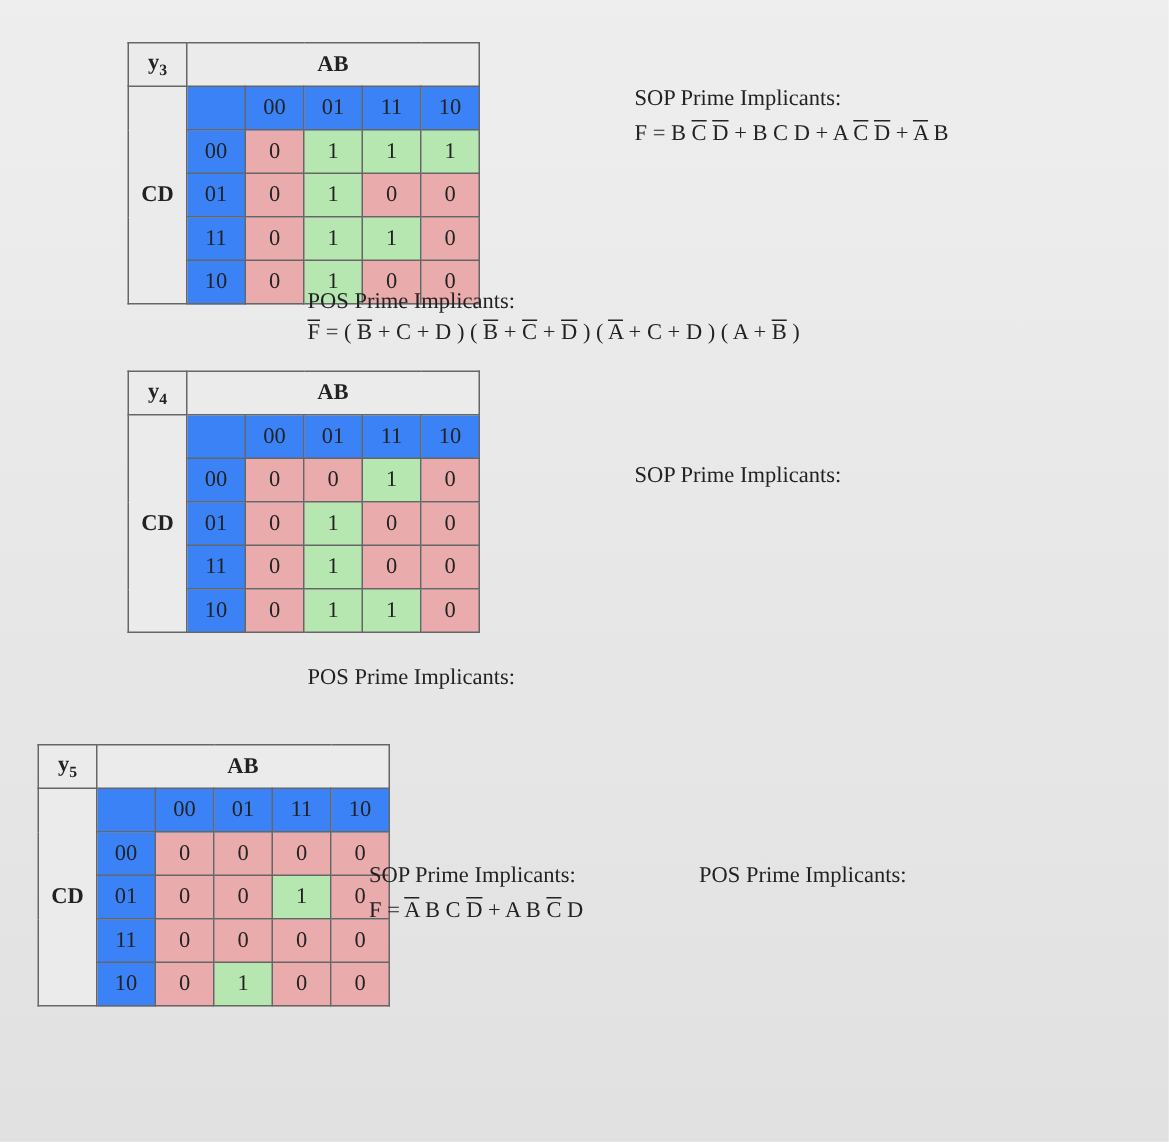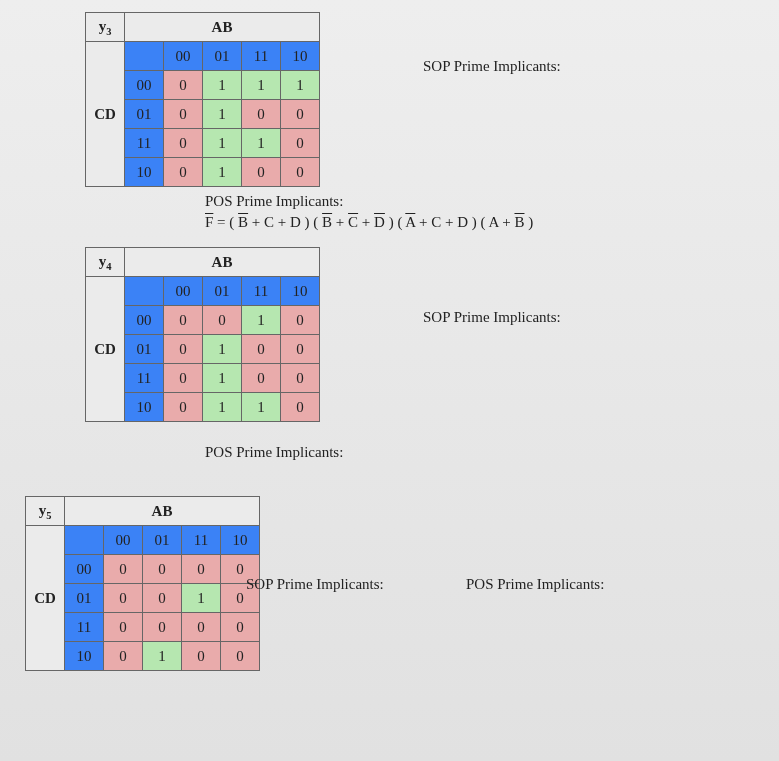--- a/index.html
+++ b/index.html
@@ -46,21 +46,21 @@
   .pos-block { text-align: left; }
   .eqline { margin-top: 6px; white-space: nowrap; }
   .posline { margin-top: 4px; white-space: nowrap; }
   .ylabel sub { font-size: 0.7em; }
 </style>
 </head>
 <body>
 
 <div class="page">
 
-  <div class="section" style="left:85px; top:12px;">
+  <div class="section" style="left:85px; top:28px;">
     <table class="kmap">
       <tbody>
           <tr>
         <th class="hdr ylabel">y<sub>3</sub></th>
         <th class="hdr" colspan="5">AB</th>
       </tr>
       <tr>
         <td class="cd" rowspan="5">CD</td>
         <td class="sub"></td>
         <td class="sub">00</td>
@@ -95,20 +95,21 @@
         <td class="one">1</td>
         <td class="zero">0</td>
         <td class="zero">0</td>
       </tr>
     </tbody>
       </table>
   </div>
 
   <div class="sop-block" style="left:423px; top:58px;">
     <div>SOP Prime Implicants:</div>
+    <div class="eqline">F = B <span class="ov">C</span> <span class="ov">D</span> + B C D + A <span class="ov">C</span> <span class="ov">D</span> + <span class="ov">A</span> B</div>
   </div>
 
   <div class="pos-block section" style="left:205px; top:193px; width:550px;">
     <div>POS Prime Implicants:</div>
     <div class="posline"><span class="ov">F</span> = ( <span class="ov">B</span> + C + D ) ( <span class="ov">B</span> + <span class="ov">C</span> + <span class="ov">D</span> ) ( <span class="ov">A</span> + C + D ) ( A + <span class="ov">B</span> )</div>
   </div>
 
   <div class="section" style="left:85px; top:247px;">
     <table class="kmap">
       <tbody>
@@ -206,19 +207,20 @@
             <td class="one">1</td>
             <td class="zero">0</td>
             <td class="zero">0</td>
           </tr>
     </tbody>
       </table>
   </div>
 
   <div class="sop-block" style="left:246px; top:576px;">
     <div>SOP Prime Implicants:</div>
+    <div class="eqline">F = <span class="ov">A</span> B C <span class="ov">D</span> + A B <span class="ov">C</span> D</div>
   </div>
 
   <div class="sop-block" style="left:466px; top:576px;">
     <div>POS Prime Implicants:</div>
   </div>
 
 </div>
 
 </body></html>

